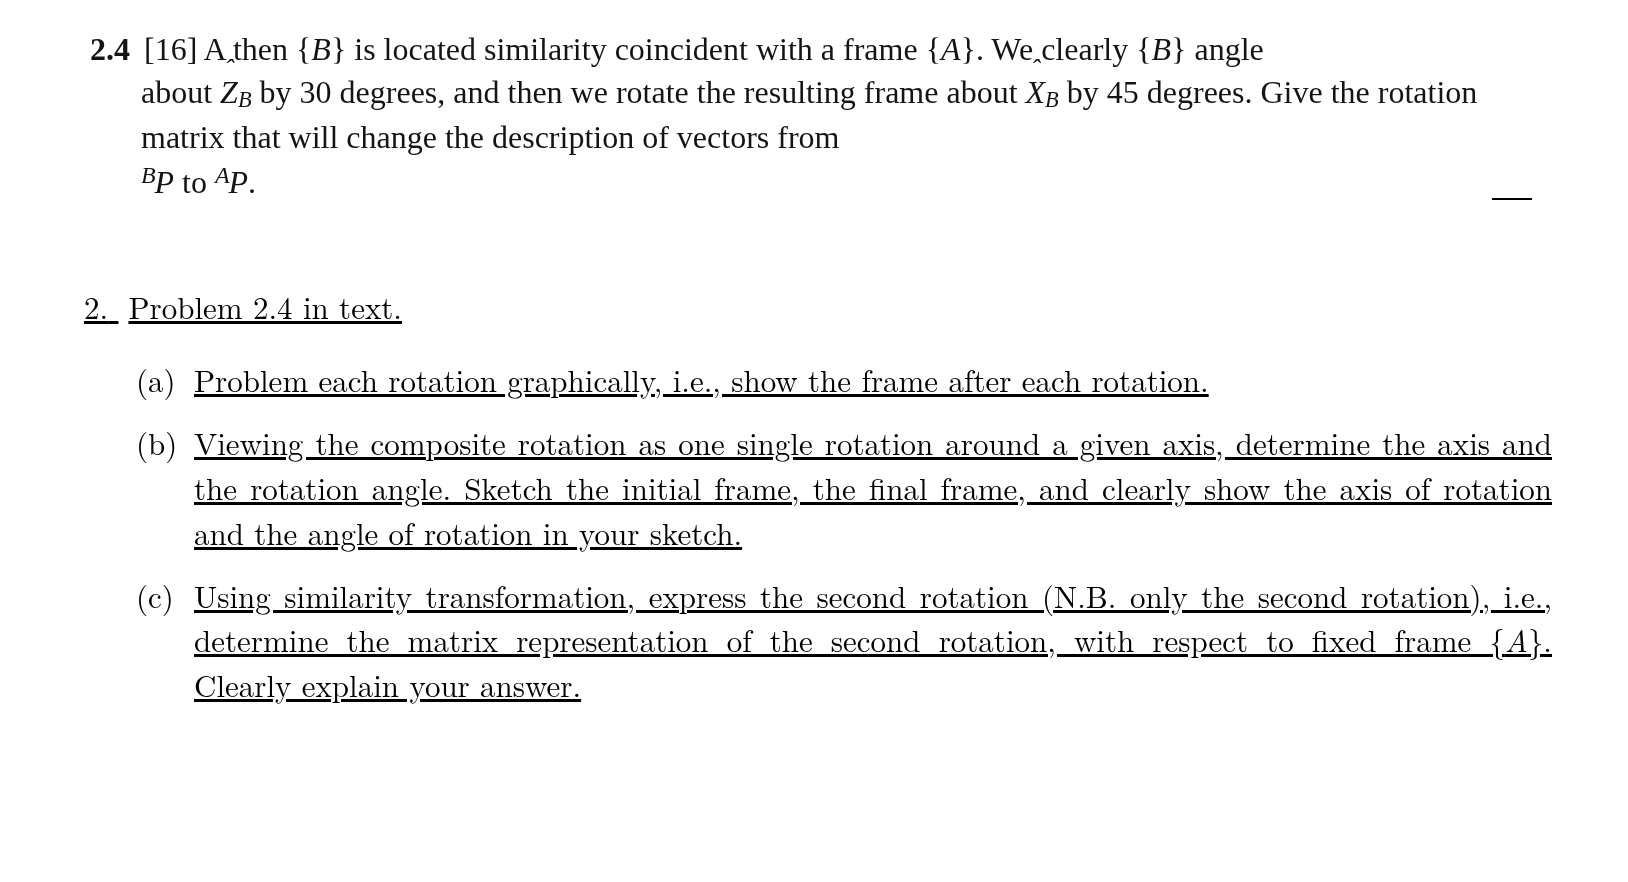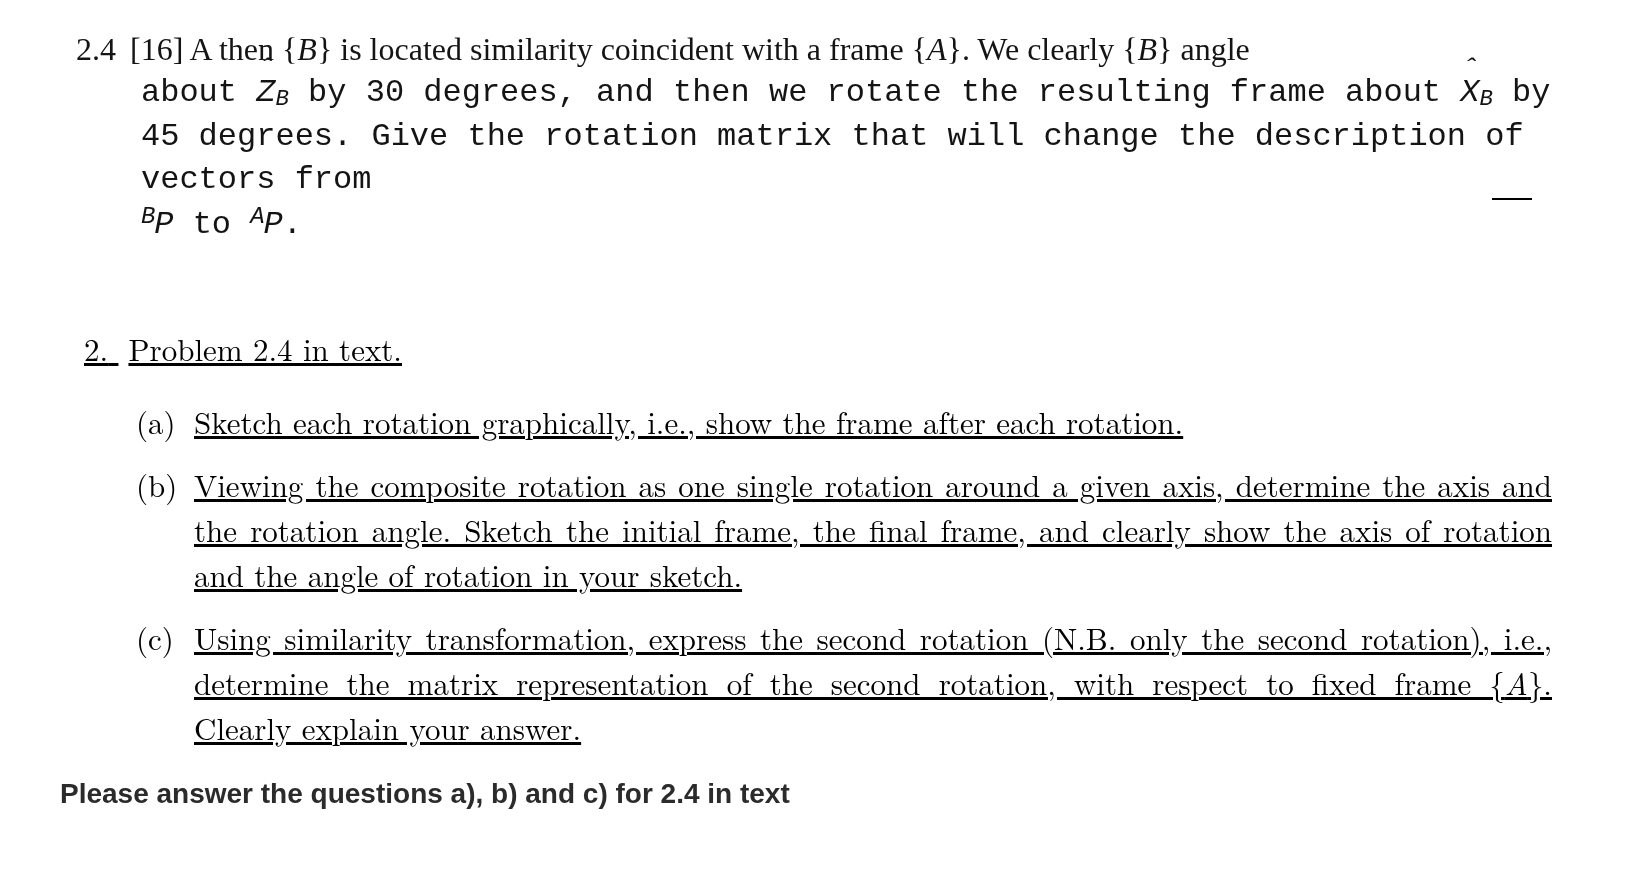--- a/index.html
+++ b/index.html
@@ -16,26 +16,26 @@
     box-sizing: border-box;
   }
   .prob-quote {
     padding-left: 20px;
     padding-right: 10px;
     font-size: 32px;
     line-height: 1.35;
     color: #141414;
   }
   .prob-quote .num {
-    font-weight: normal;
+    font-weight: bold;
+    margin-left: 14px;
   }
   .prob-quote .body-text {
     display: block;
     padding-left: 65px;
-    font-family: Liberation Mono, monospace;
   }
   .sub-section {
     margin-top: 80px;
     font-size: 31px;
     line-height: 1.45;
     font-family: "Latin Modern Roman", "CMU Serif", "Times New Roman", Times, serif;
     color: #000000;
     padding-left: 28px;
     text-decoration: underline;
   }
@@ -123,28 +123,27 @@
   </div>
 
   <div class="sub-section">
     <div class="outer-item">
       <span>2.</span>
       <span style="margin-left:10px;">Problem 2.4 in text.</span>
     </div>
     <ul class="sub-list">
       <li>
         <span class="label">(a)</span>
-        <span>Sketch each rotation graphically, i.e., show the frame after each rotation.</span>
+        <span>Problem each rotation graphically, i.e., show the frame after each rotation.</span>
       </li>
       <li>
         <span class="label">(b)</span>
         <span>Viewing the composite rotation as one single rotation around a given axis, determine the axis and the rotation angle. Sketch the initial frame, the final frame, and clearly show the axis of rotation and the angle of rotation in your sketch.</span>
       </li>
       <li>
         <span class="label">(c)</span>
         <span>Using similarity transformation, express the second rotation (N.B. only the second rotation), i.e., determine the matrix representation of the second rotation, with respect to fixed frame {</span><span class="italic">A</span><span>}. Clearly explain your answer.</span>
       </li>
     </ul>
   </div>
 
-  <div class="instruction">Please answer the questions a), b) and c) for 2.4 in text</div>
 
 </div>
 
 </body></html>

